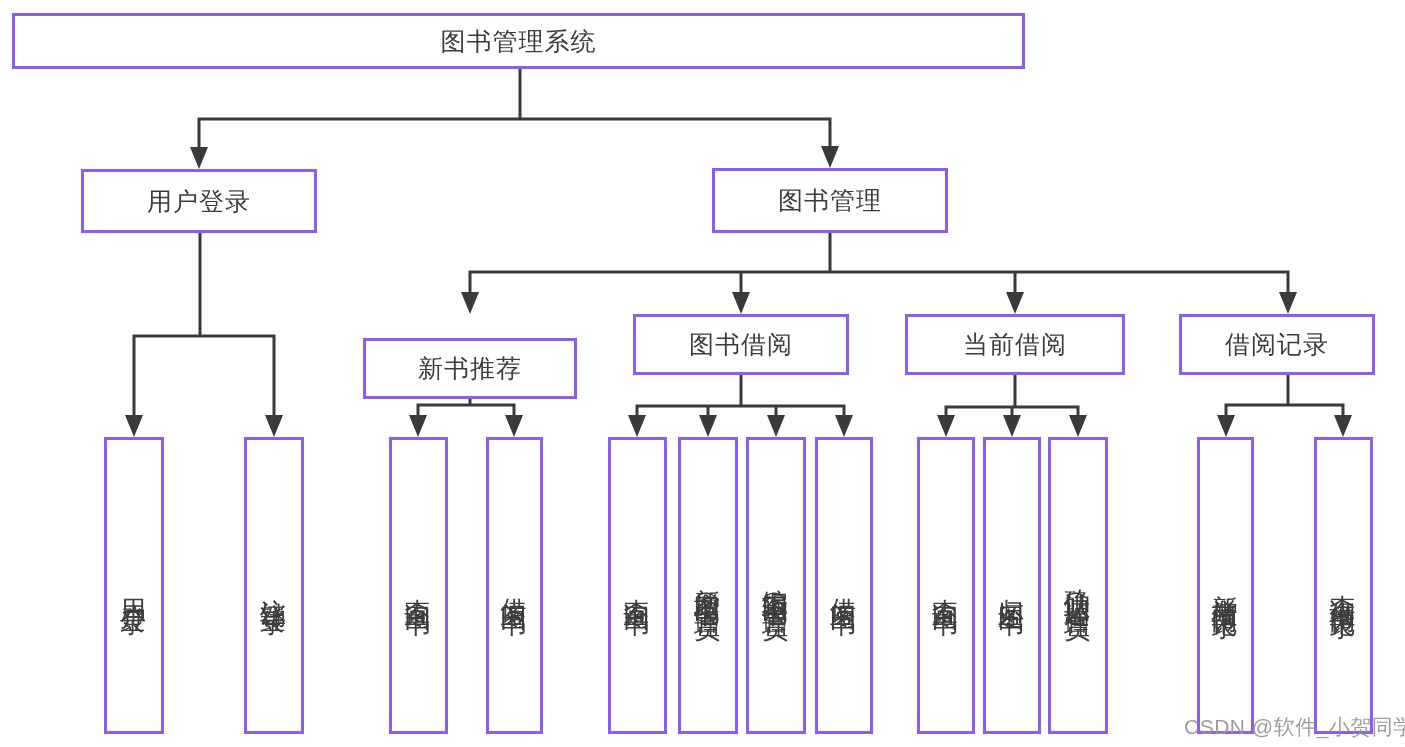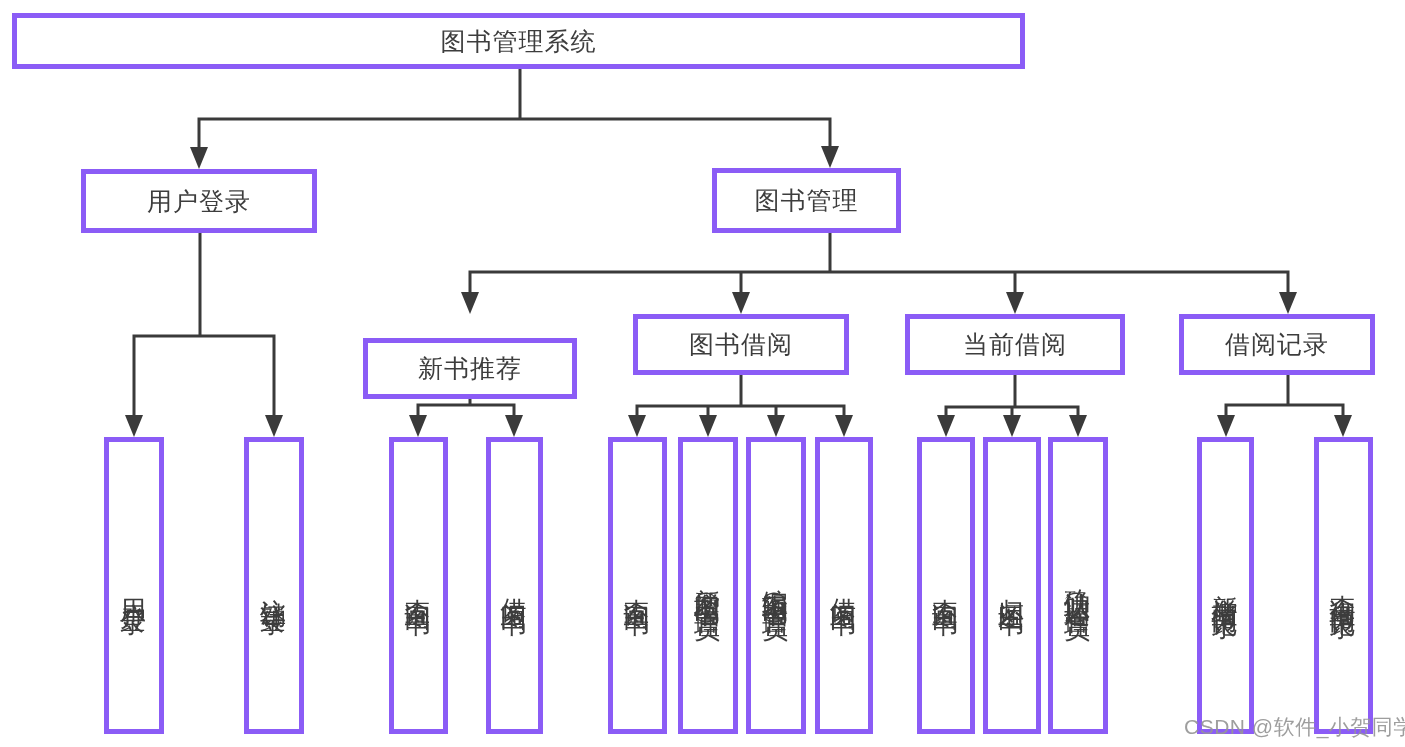--- a/index.html
+++ b/index.html
@@ -8,21 +8,21 @@
     width:1405px;height:747px;
     background:#ffffff;
     font-family:"Liberation Sans","DejaVu Sans",sans-serif;
     overflow:hidden;
   }
   .wires{position:absolute;left:0;top:0;width:1405px;height:747px;z-index:0;}
   .node{
     position:absolute;
     box-sizing:border-box;
     background:#ffffff;
-    border:5px solid #8b5cf6;
+    border:3px solid #8b5cf6;
     color:#3d3d3d;
     display:flex;align-items:center;justify-content:center;
     z-index:1;
   }
   .node.h{font-size:25px;letter-spacing:1px;}
   .node.v{
     font-size:26px;
   }
   .node.v span{
     writing-mode:vertical-rl;
@@ -97,21 +97,21 @@
     </g>
   </svg>
 
   <div class="node h" style="left:12px;top:13px;width:1013px;height:56px;">
     <span>图书管理系统</span>
   </div>
 
   <div class="node h" style="left:81px;top:169px;width:236px;height:64px;">
     <span>用户登录</span>
   </div>
-  <div class="node h" style="left:712px;top:168px;width:189px;height:65px;">
+  <div class="node h" style="left:712px;top:168px;width:236px;height:65px;">
     <span>图书管理</span>
   </div>
 
   <div class="node h" style="left:363px;top:314px;width:214px;height:61px;margin-top:24px;">
     <span>新书推荐</span>
   </div>
   <div class="node h" style="left:905px;top:314px;width:220px;height:61px;">
     <span>当前借阅</span>
   </div>
   <div class="node h" style="left:633px;top:314px;width:216px;height:61px;">

